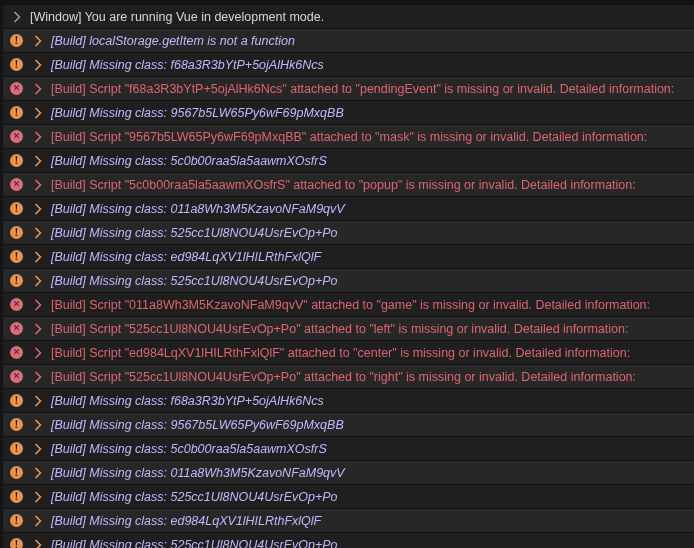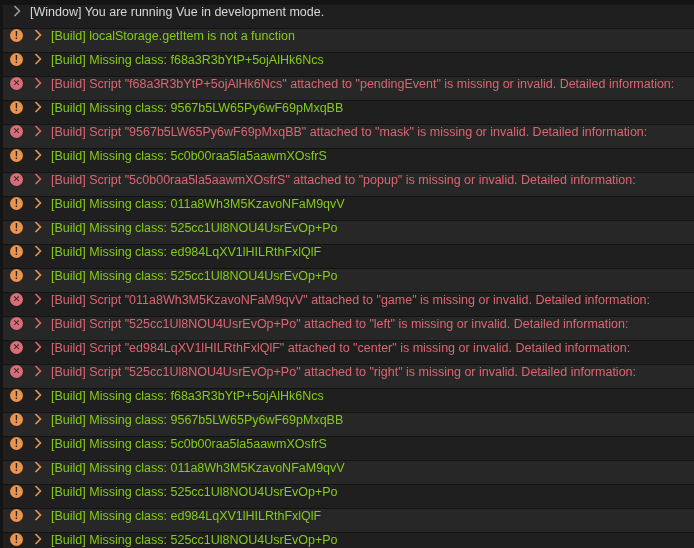--- a/index.html
+++ b/index.html
@@ -12,20 +12,21 @@
     background: #141414;
     overflow: hidden;
     font-family: "Liberation Sans", "DejaVu Sans", sans-serif;
     font-size: 12.5px;
     -webkit-font-smoothing: antialiased;
   }
   .row {
     height: 23px;
     margin-bottom: 1px;
     display: flex;
+    align-items: center;
     white-space: nowrap;
     overflow: hidden;
     cursor: default;
   }
   .row:nth-child(odd)  { background: #1f1f1f; }
   .row:nth-child(even) { background: #272727; }
   .icon {
     flex: 0 0 auto;
     width: 13px; height: 13px;
     margin-left: 7px;
@@ -44,21 +45,21 @@
     align-items: center;
     justify-content: center;
     width: 8px; height: 12px;
     margin-left: 11px;
   }
   .row-log .chevron { margin-left: 10px; color: #9b9b9b; }
   .row-warning .chevron { color: #e8954e; }
   .row-error   .chevron { color: #dd6571; }
   .msg { margin-left: 9px; }
   .row-log .msg     { color: #d8d8d8; }
-  .row-warning .msg { color: #84cc16; }
+  .row-warning .msg { color: #c4b5fd; font-style: italic; }
   .row-error   .msg { color: #dd6571; }
 </style>
 </head>
 <body>
 
 <div id="console">
     <div class="row row-log">
 
     <span class="chevron">
       <svg width="8" height="12" viewBox="0 0 8 12" aria-hidden="true">

